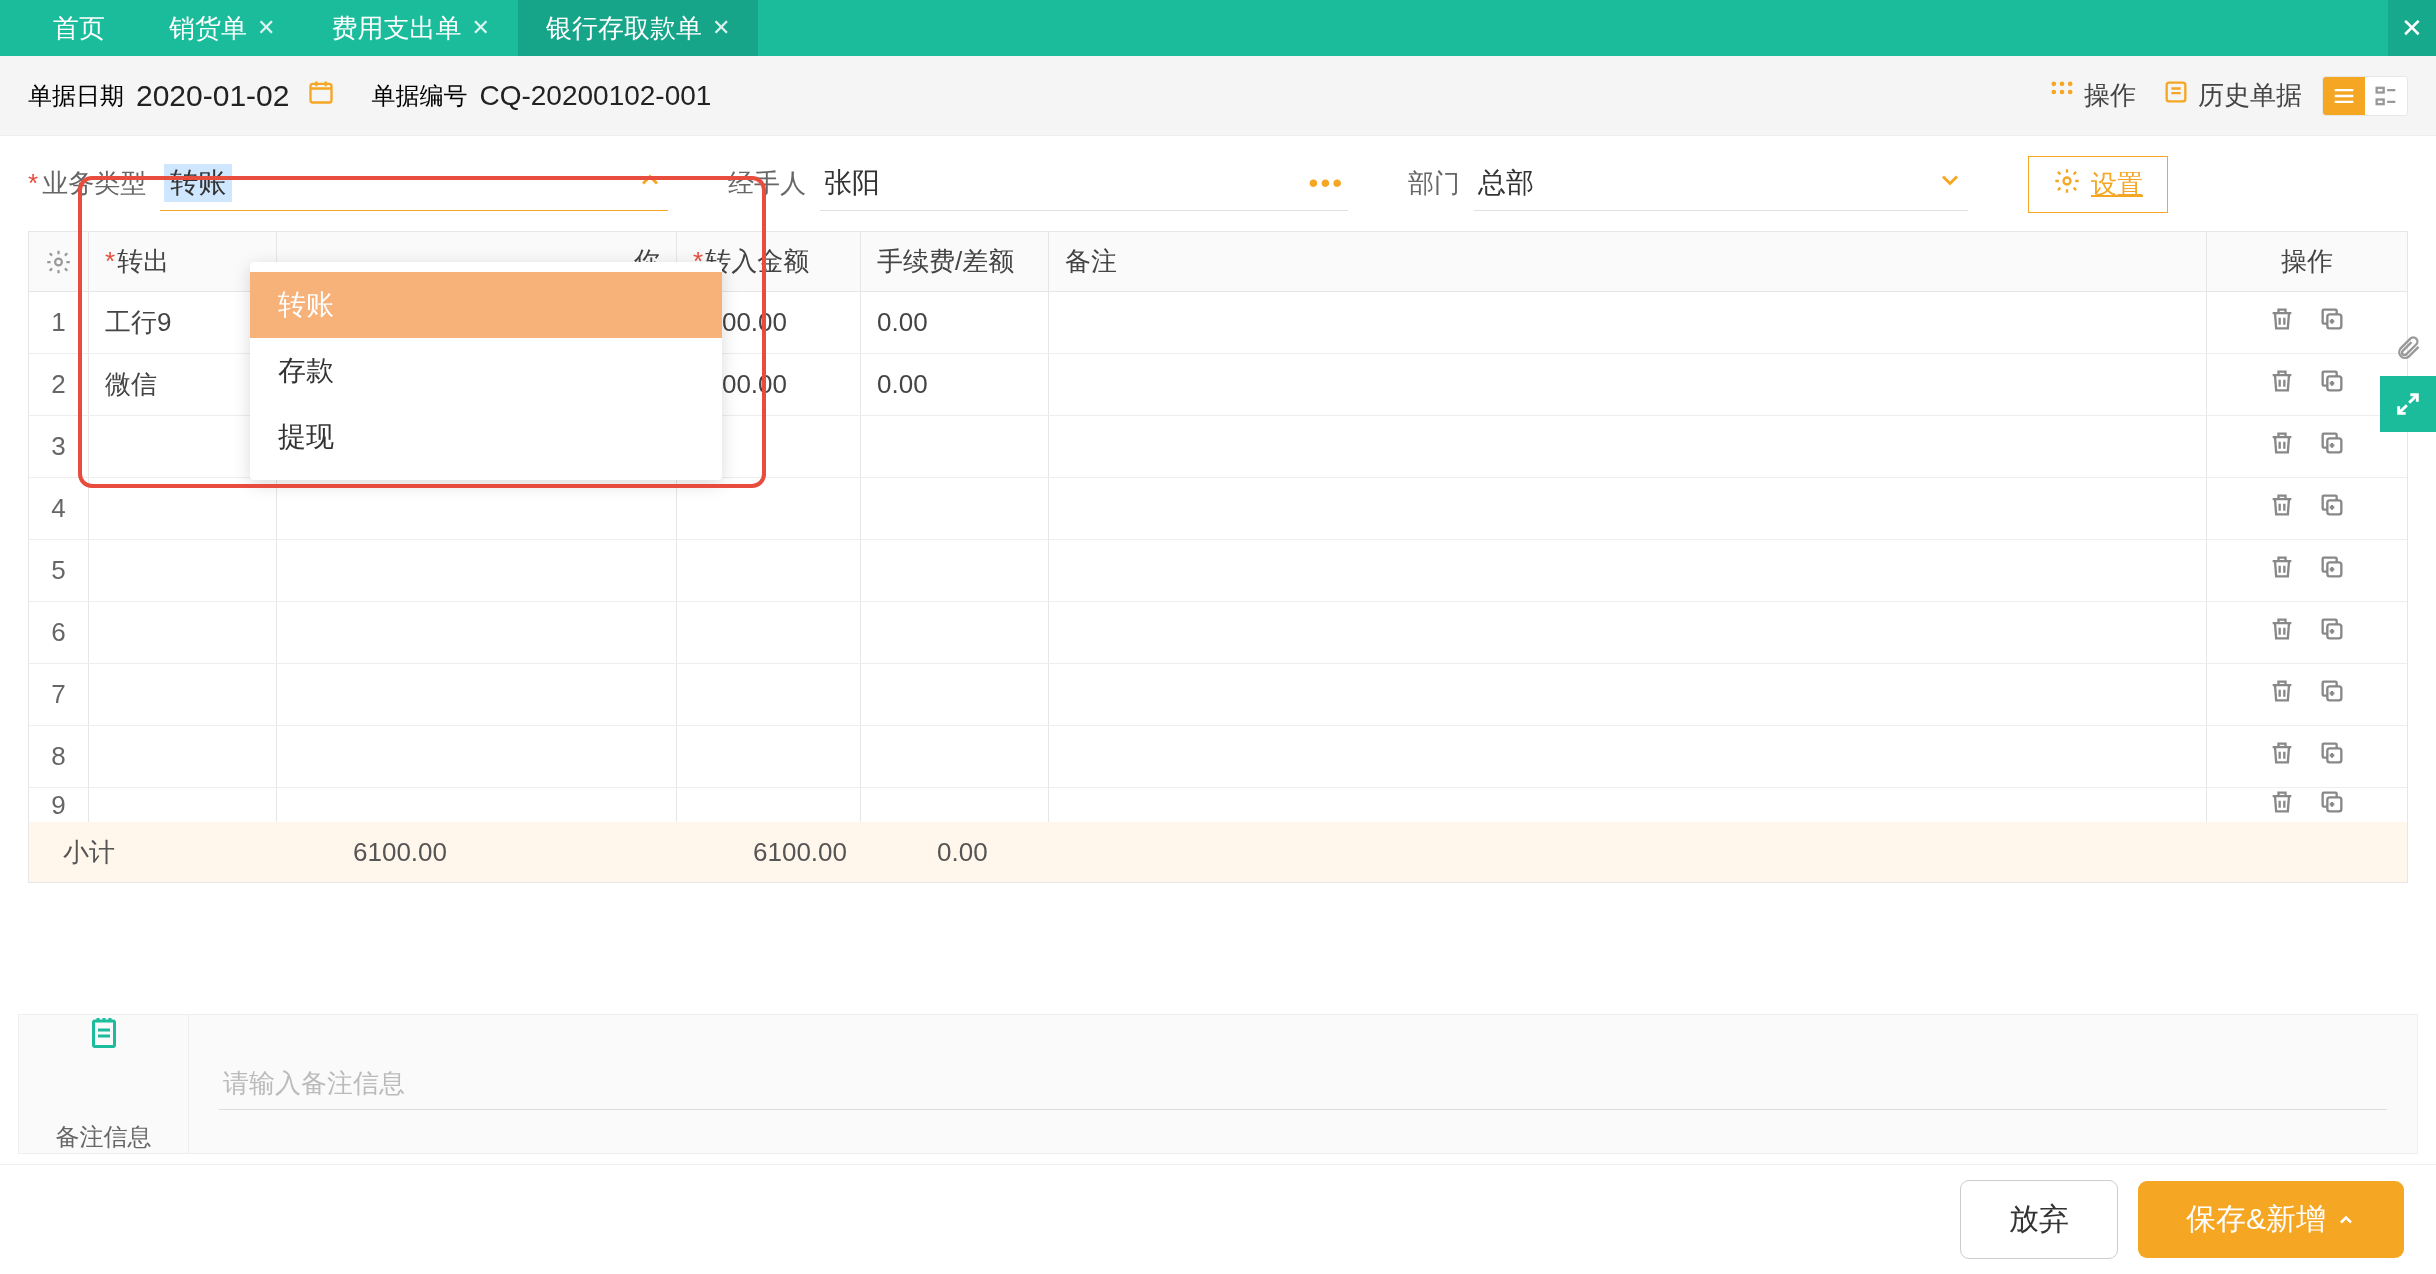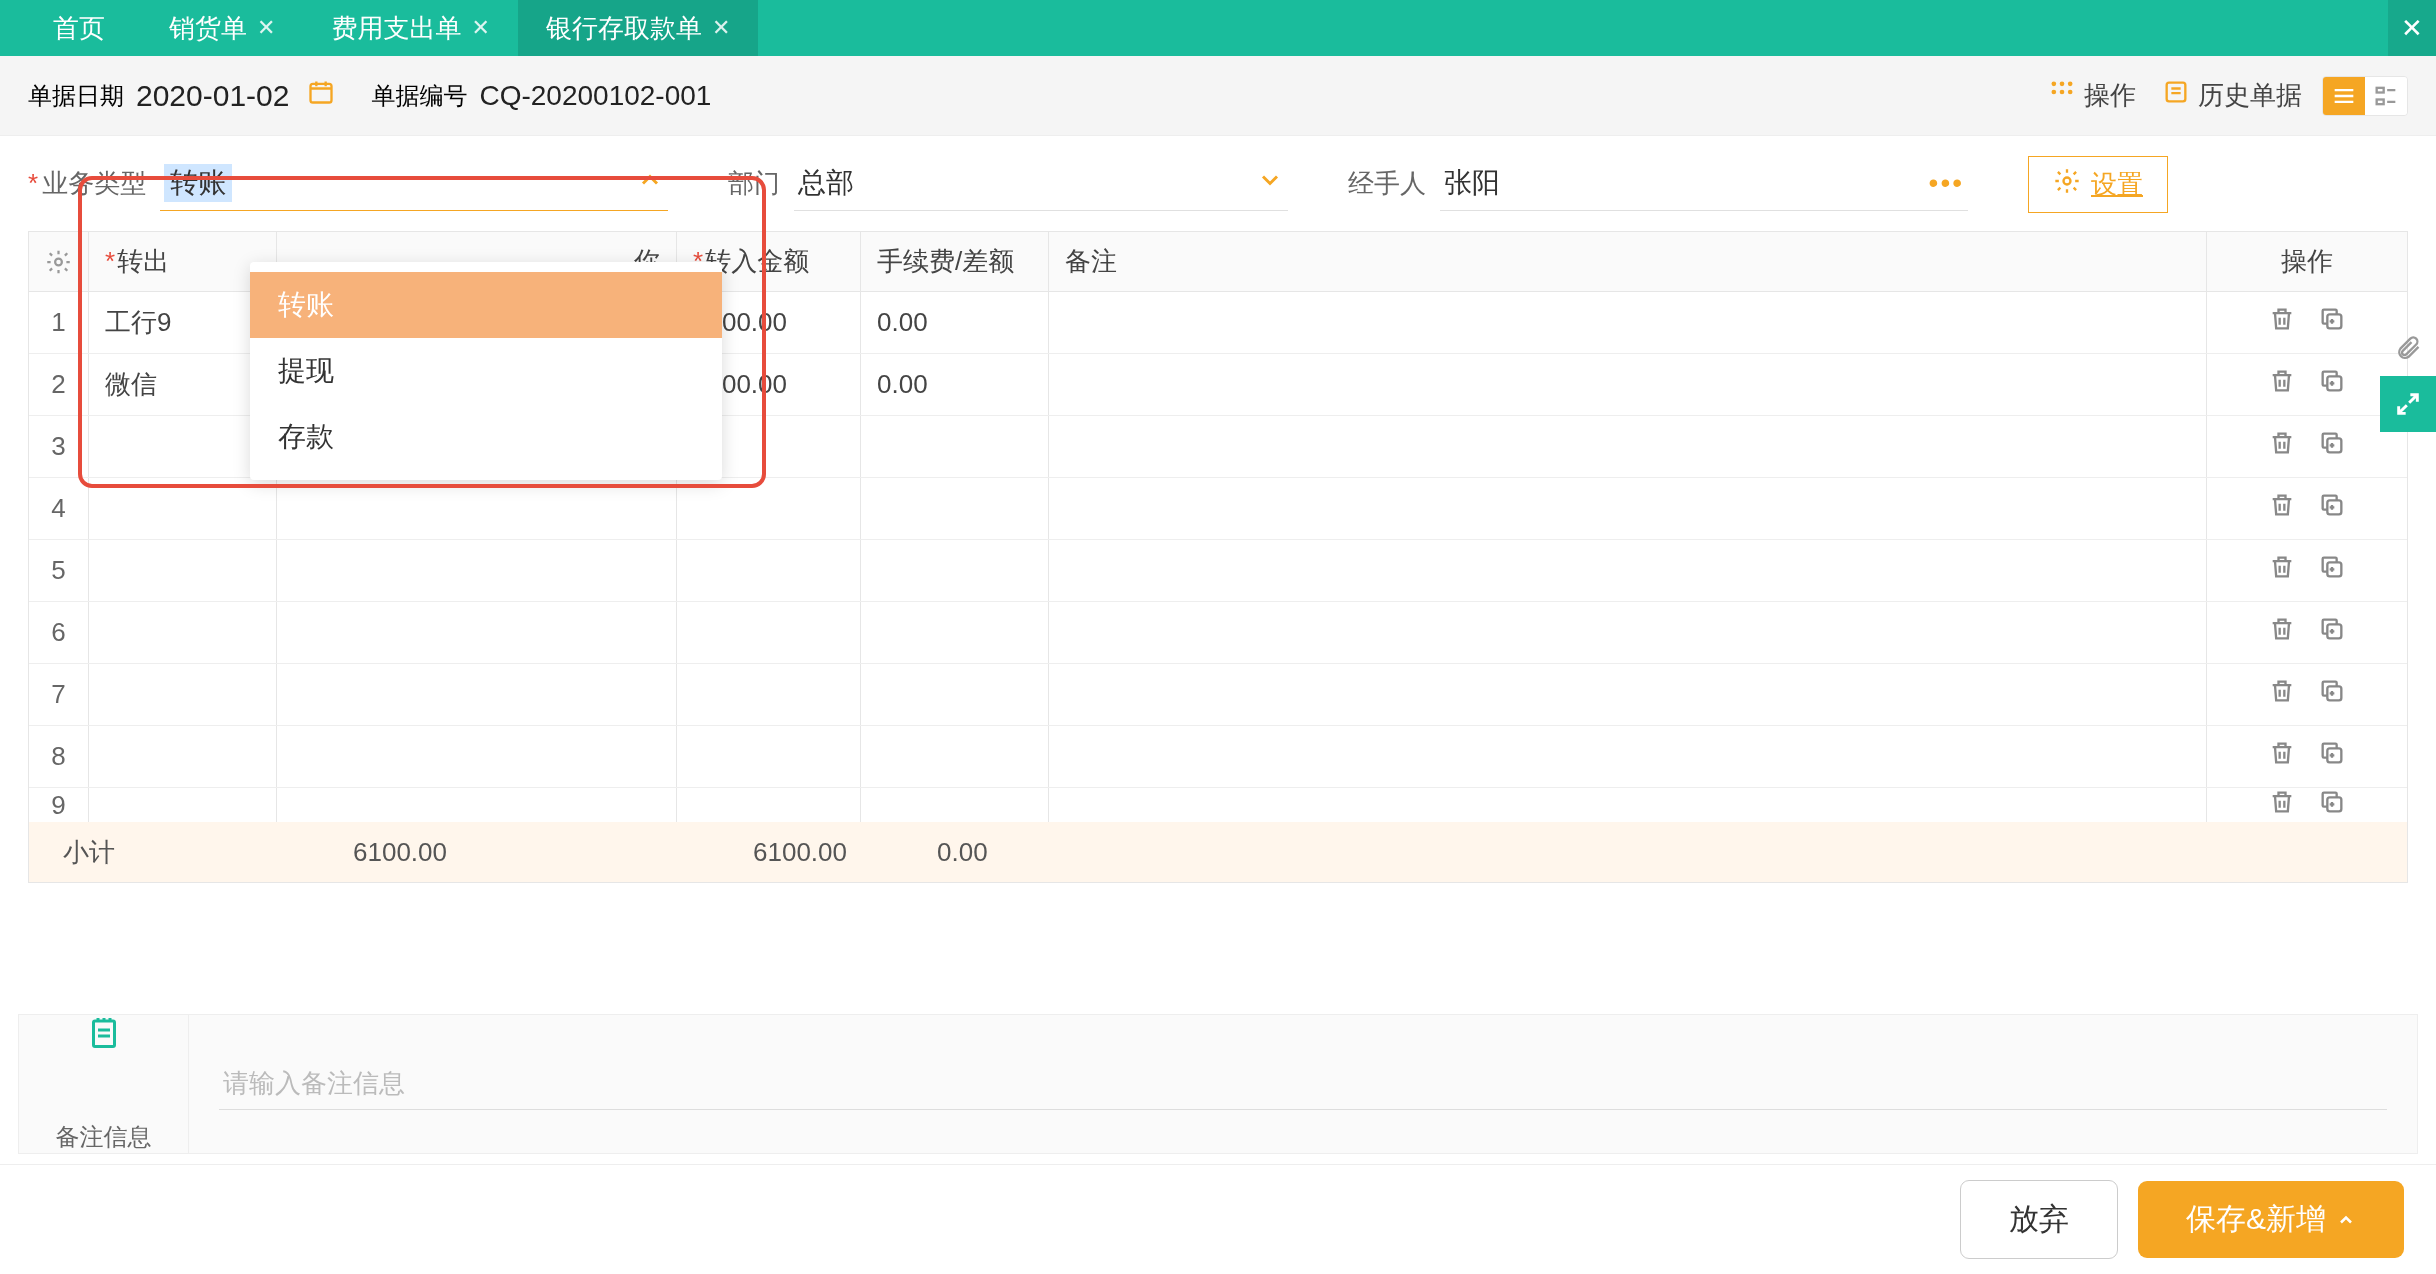--- a/index.html
+++ b/index.html
@@ -158,51 +158,51 @@
 <div class="form-area">
   <div class="field biz" style="max-width:640px">
     <span class="flabel"><span class="req">*</span><span>业务类型</span></span>
     <div class="fval">
       <span>转账</span>
       <span class="caret"><svg class="ic" viewBox="0 0 24 24" fill="none" stroke="currentColor" stroke-width="2.5">
             <path d="M6 15l6-6 6 6"></path>
           </svg></span>
     </div>
   </div>
+  <div class="field" style="max-width:620px">
+    <span class="flabel">经手人</span>
+    <div class="fval">
+      <span>张阳</span>
+      <span class="ellipsis">•••</span>
+    </div>
+  </div>
   <div class="field" style="max-width:560px">
     <span class="flabel">部门</span>
     <div class="fval">
       <span>总部</span>
       <span class="caret"><svg class="ic" viewBox="0 0 24 24" fill="none" stroke="currentColor" stroke-width="2.5">
             <path d="M6 9l6 6 6-6"></path>
           </svg></span>
     </div>
   </div>
-  <div class="field" style="max-width:620px">
-    <span class="flabel">经手人</span>
-    <div class="fval">
-      <span>张阳</span>
-      <span class="ellipsis">•••</span>
-    </div>
-  </div>
   <div class="settings-btn">
     <span><svg class="ic" viewBox="0 0 24 24" fill="none" stroke="currentColor" stroke-width="2">
           <circle cx="12" cy="12" r="3"></circle>
           <path d="M12 2v3M12 19v3M4.2 4.2l2.1 2.1M17.7 17.7l2.1 2.1M2 12h3M19 12h3M4.2 19.8l2.1-2.1M17.7 6.3l2.1-2.1"></path>
         </svg></span>
     <span>设置</span>
   </div>
 </div>
 
 <div class="highlight-box"></div>
 
 <div class="dropdown">
   <div class="opt sel">转账</div>
+  <div class="opt">存款</div>
   <div class="opt">提现</div>
-  <div class="opt">存款</div>
 </div>
 
 <div class="table-wrap">
   <div class="thead">
     <div class="th col-gear">
         <svg class="ic" viewBox="0 0 24 24" fill="none" stroke="currentColor" stroke-width="2">
           <circle cx="12" cy="12" r="3"></circle>
           <path d="M12 2v3M12 19v3M4.2 4.2l2.1 2.1M17.7 17.7l2.1 2.1M2 12h3M19 12h3M4.2 19.8l2.1-2.1M17.7 6.3l2.1-2.1"></path>
         </svg>
       </div>

